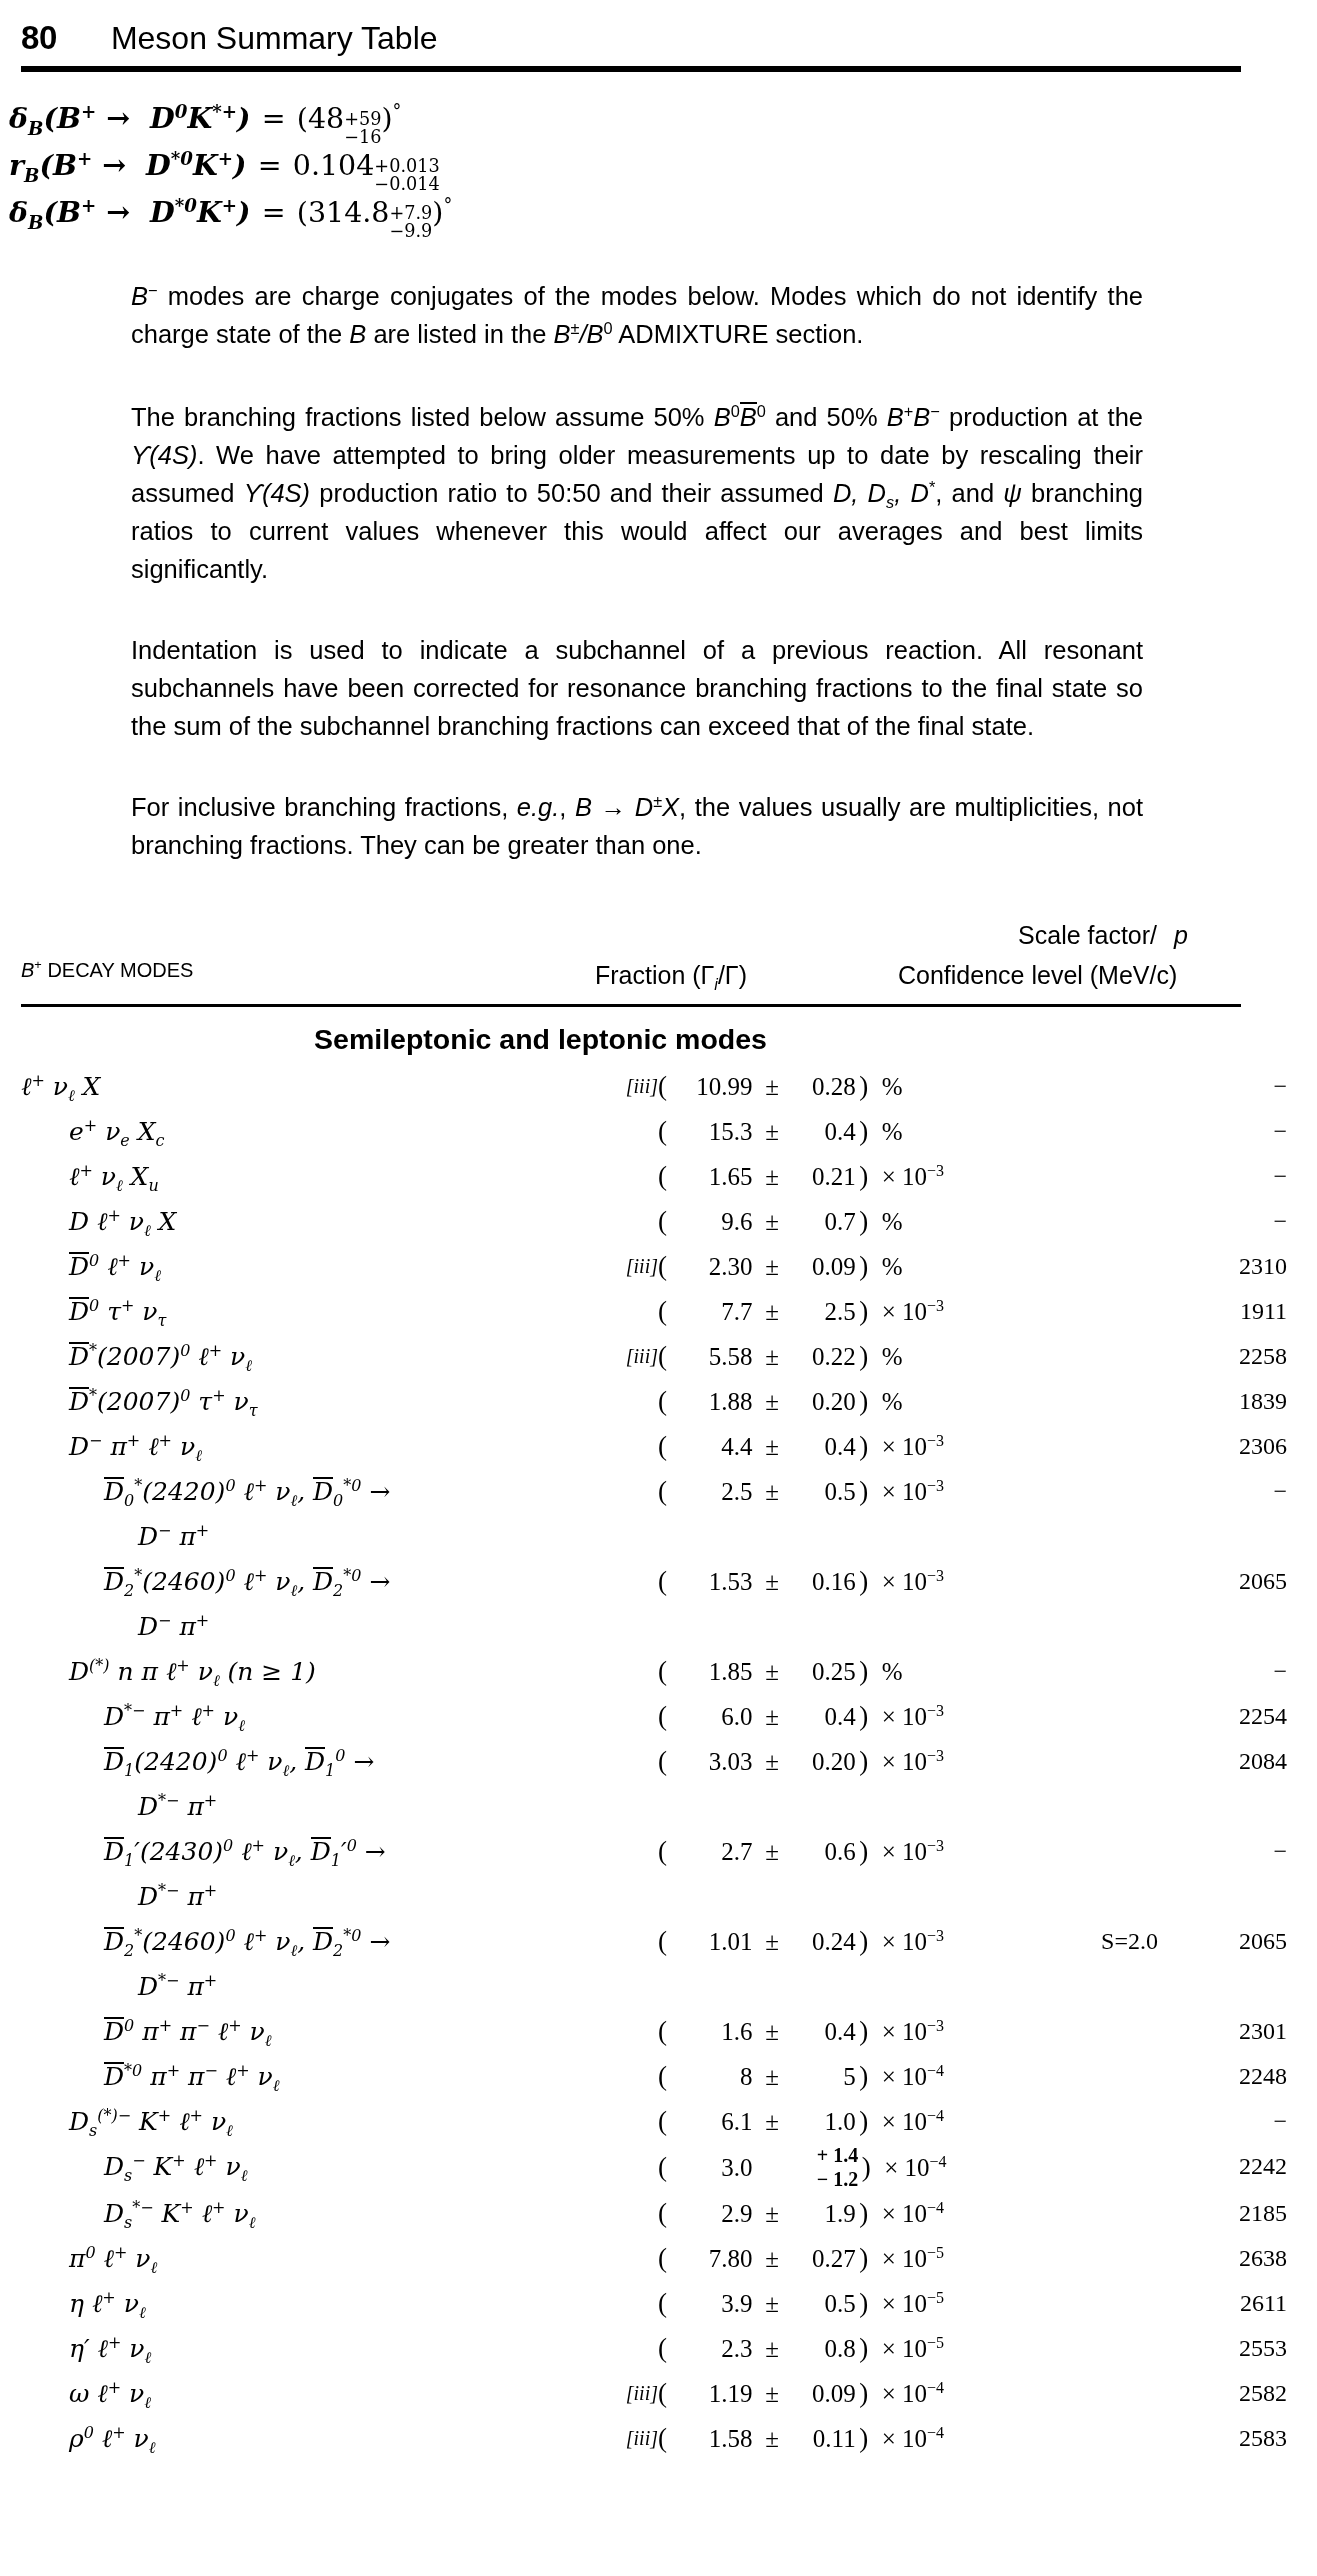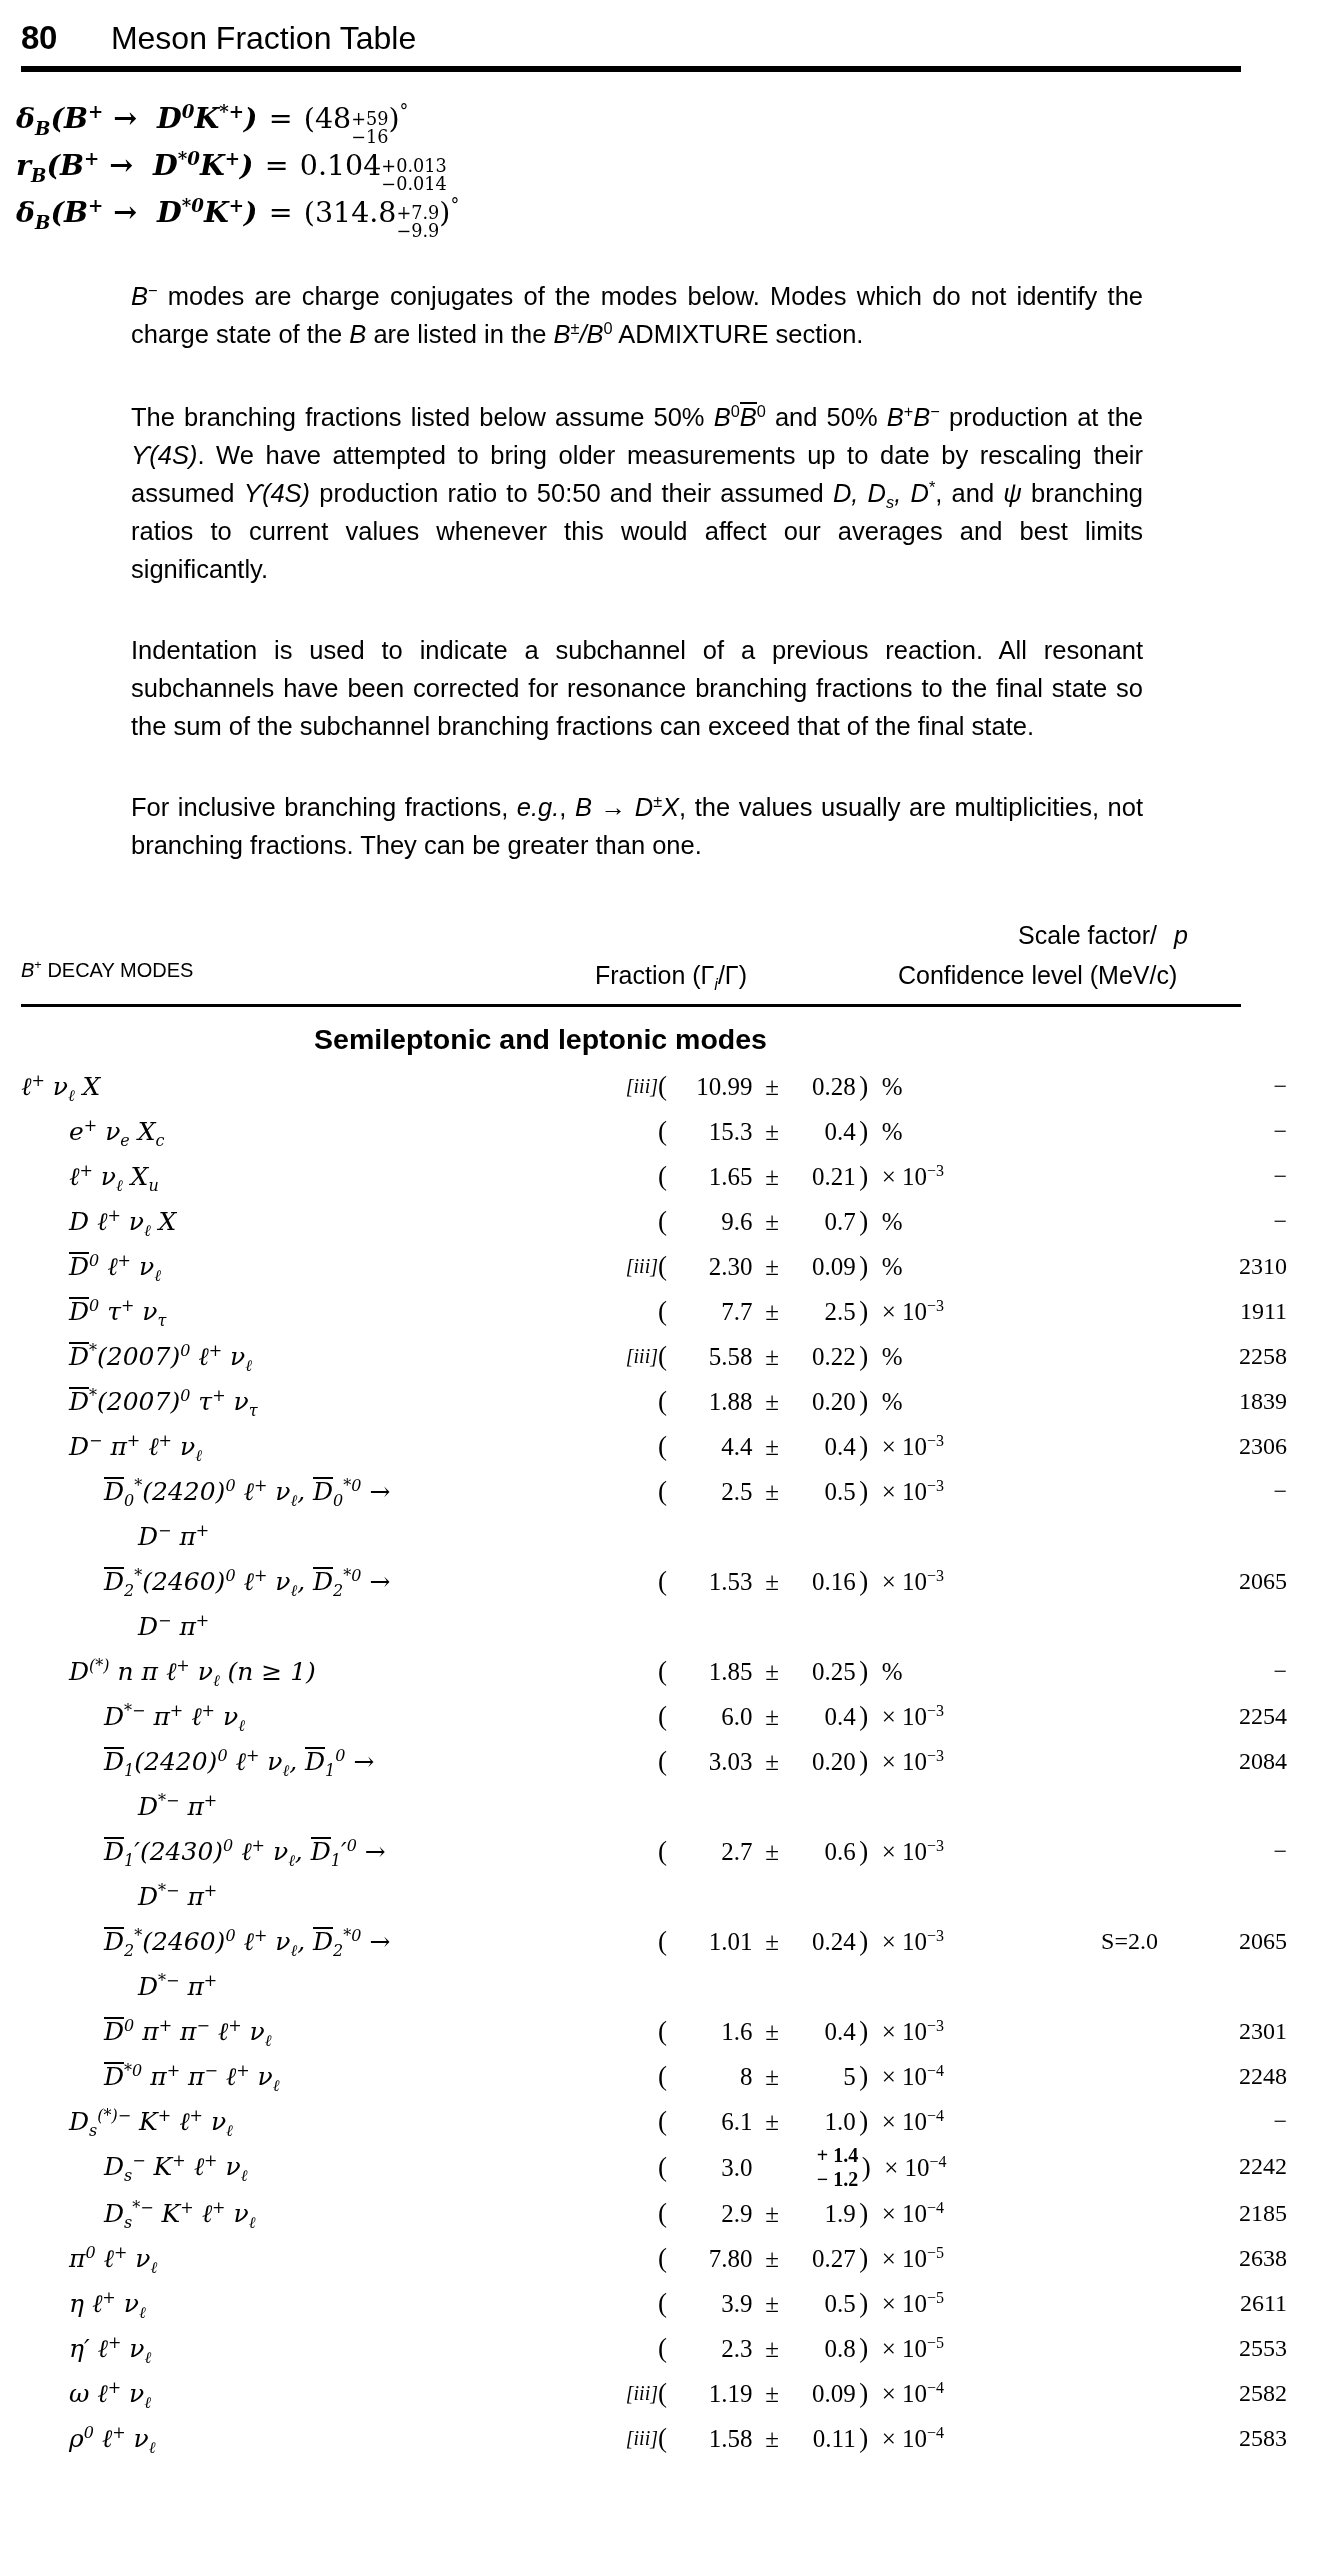--- a/index.html
+++ b/index.html
@@ -42,21 +42,21 @@
     margin-left: 54px;
   }
   .rule {
     height: 6px;
     background: #000;
     margin: 8.6px 21px 0 21px;
   }
 
   
   .eqblock {
-    margin: 29px 0 0 16px;
+    margin: 29px 0 0 9px;
   }
   .eqrow {
     display: flex;
     align-items: baseline;
     font-size: 28.5px;
     height: 47px;
     font-family: "DejaVu Serif", serif;
   }
   .eqlhs {
     font-weight: bold;
@@ -203,21 +203,21 @@
   }
   .verrstack span { display: block; white-space: nowrap; }
 </style>
 </head>
 <body>
 
 <div class="page">
 
   <div class="runhead">
     <span class="folio">80</span>
-    <span class="headtitle">Meson Fraction Table</span>
+    <span class="headtitle">Meson Summary Table</span>
   </div>
   <div class="rule"></div>
 
   <div class="eqblock">
 
     <div class="eqrow">
       <span class="eqlhs"><span>δ</span><sub>B</sub><span>(B</span><sup>+</sup>&nbsp;<span>→</span>&nbsp;&nbsp;<span>D</span><sup>0</sup><span>K</span><sup>*+</sup><span>)</span></span>
       <span class="eqeq">=</span>
       <span class="eqrhs"><span>(</span><span>48</span><span class="pm-stack"><span>+59</span><span>−16</span></span><span>)</span><span class="deg">°</span></span>
     </div>

